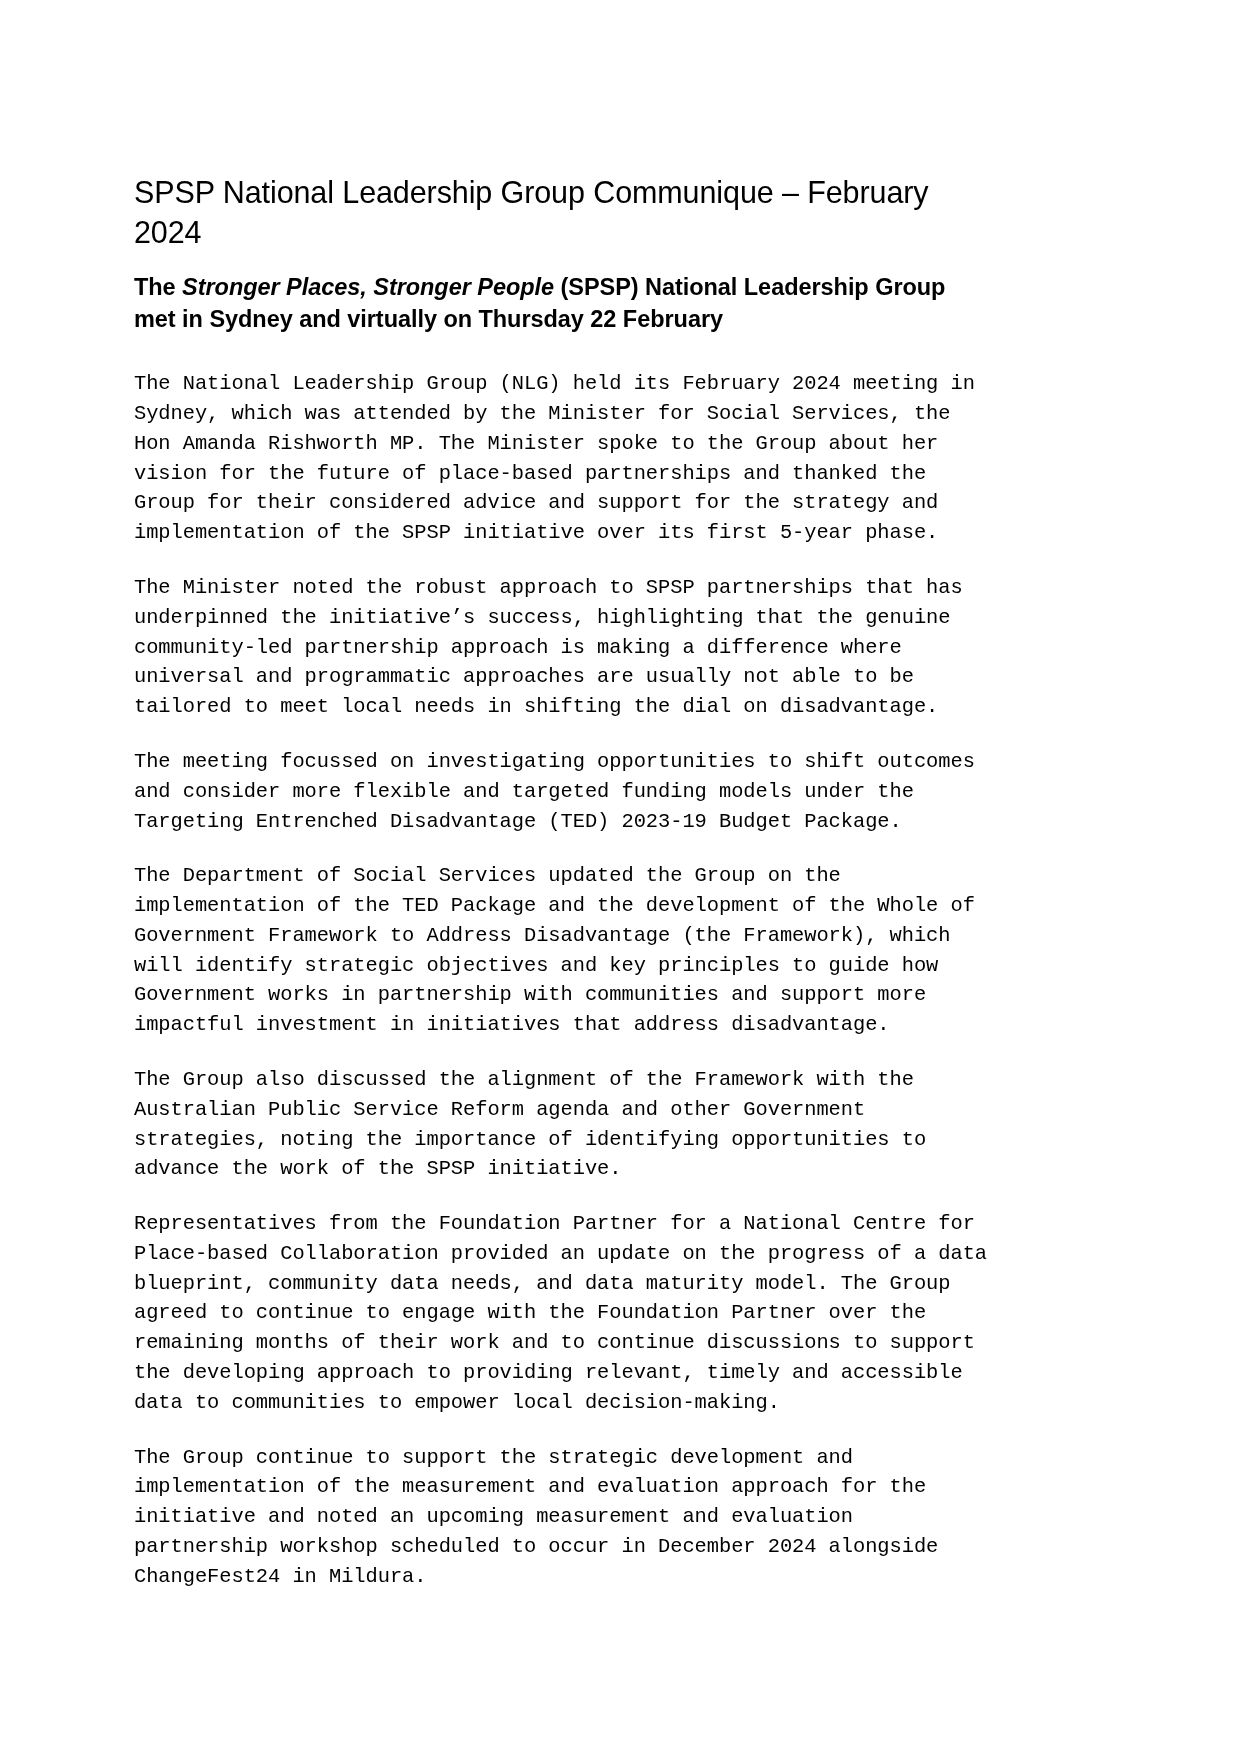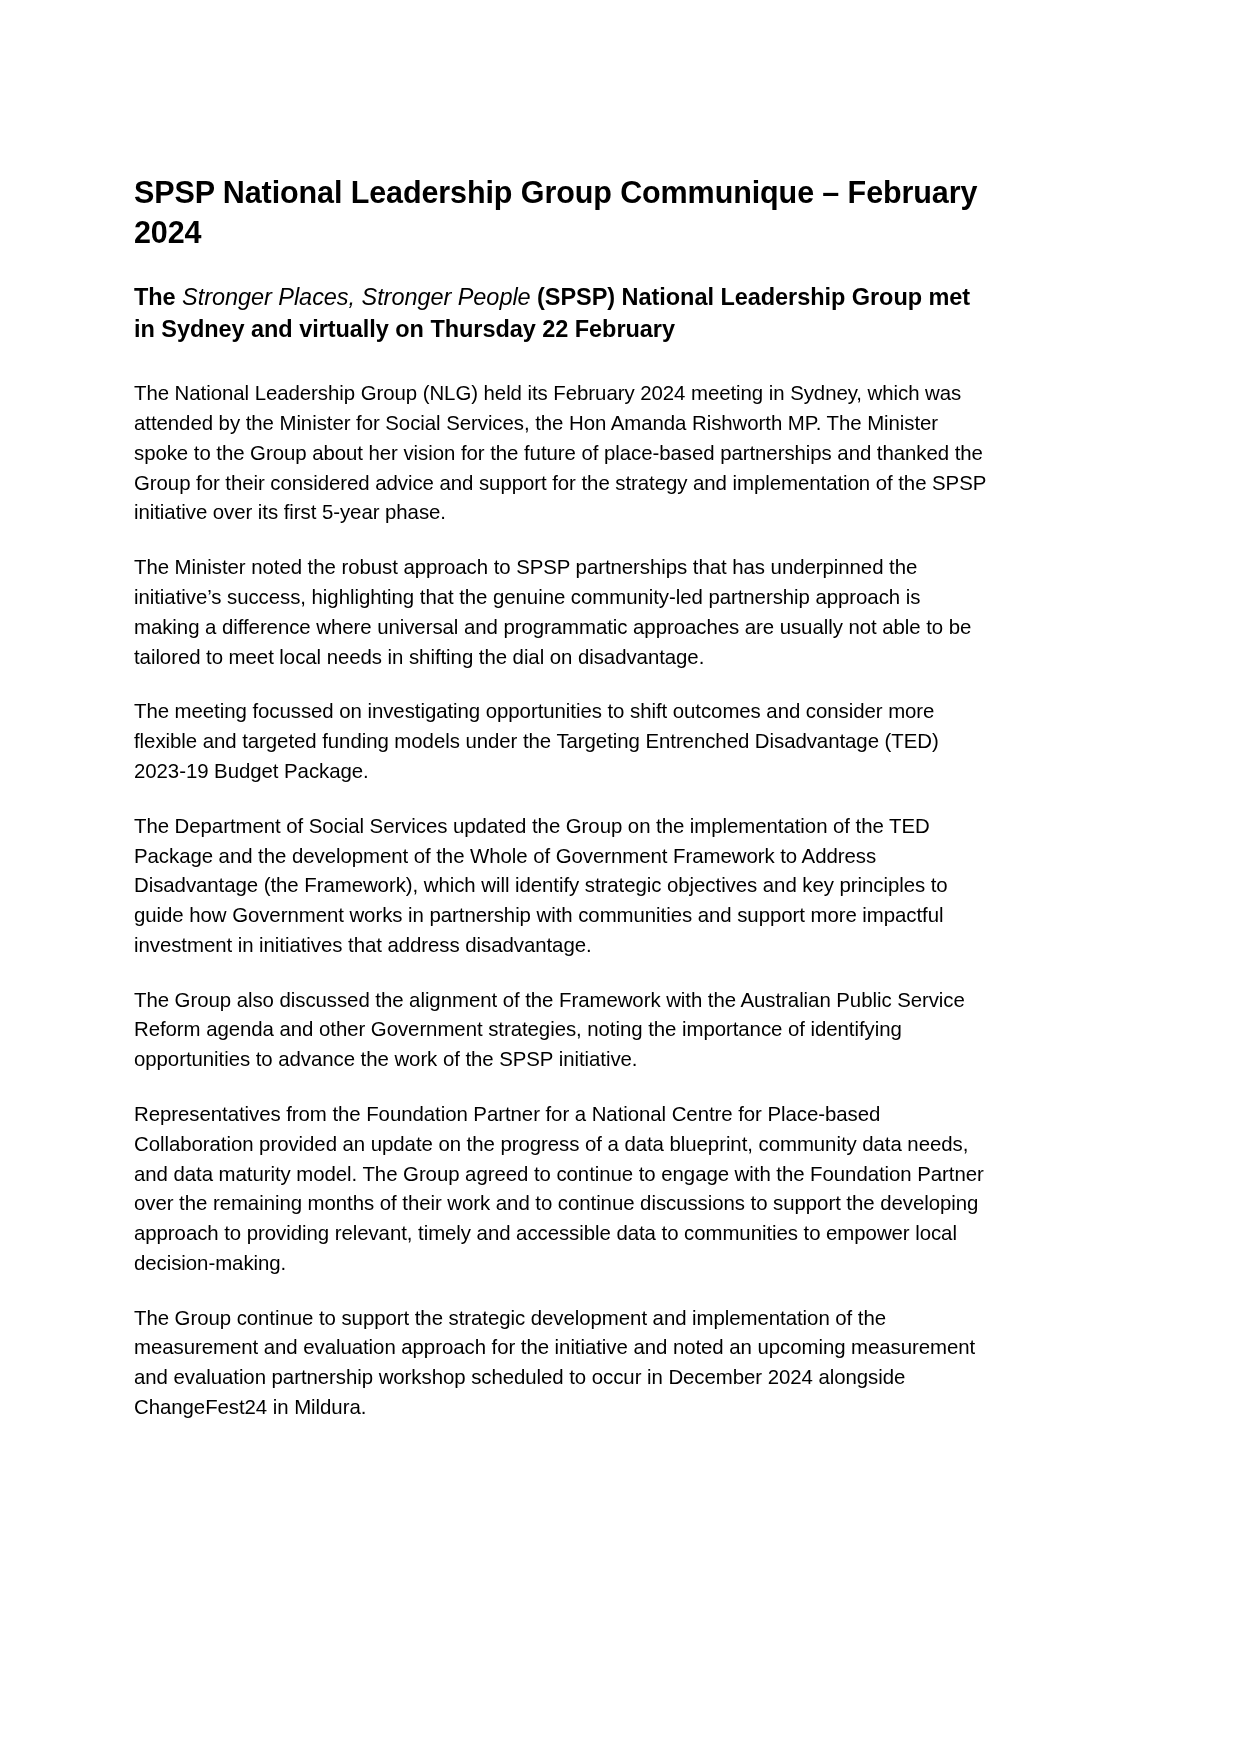--- a/index.html
+++ b/index.html
@@ -19,44 +19,45 @@
     box-sizing: border-box;
     width: 1240px;
     height: 1754px;
     background: #ffffff;
     padding: 172px 250px 120px 134px;
     position: relative;
   }
   .doc-title {
     font-size: 30.5px;
     line-height: 1.32;
-    font-weight: bold;
-    margin: 0 0 28px 0;
+    font-weight: normal;
+    margin: 0 0 18px 0;
     letter-spacing: -0.1px;
     max-width: 855px;
   }
   .doc-subtitle {
     font-size: 23.5px;
     line-height: 1.38;
     font-weight: bold;
     margin: 0 0 34px 0;
     max-width: 862px;
     letter-spacing: -0.05px;
   }
   .doc-subtitle em {
     font-style: italic;
-    font-weight: normal;
+    font-weight: bold;
   }
   .body-par {
     font-size: 20.4px;
     line-height: 1.46;
     margin: 7px 0 25px 0;
     max-width: 858px;
     text-align: left;
     letter-spacing: -0.05px;
+    font-family: Liberation Mono, monospace;
   }
   .body-par:last-child {
     margin-bottom: 0;
   }
 </style>
 </head>
 <body>
 
 <div class="page">
 

